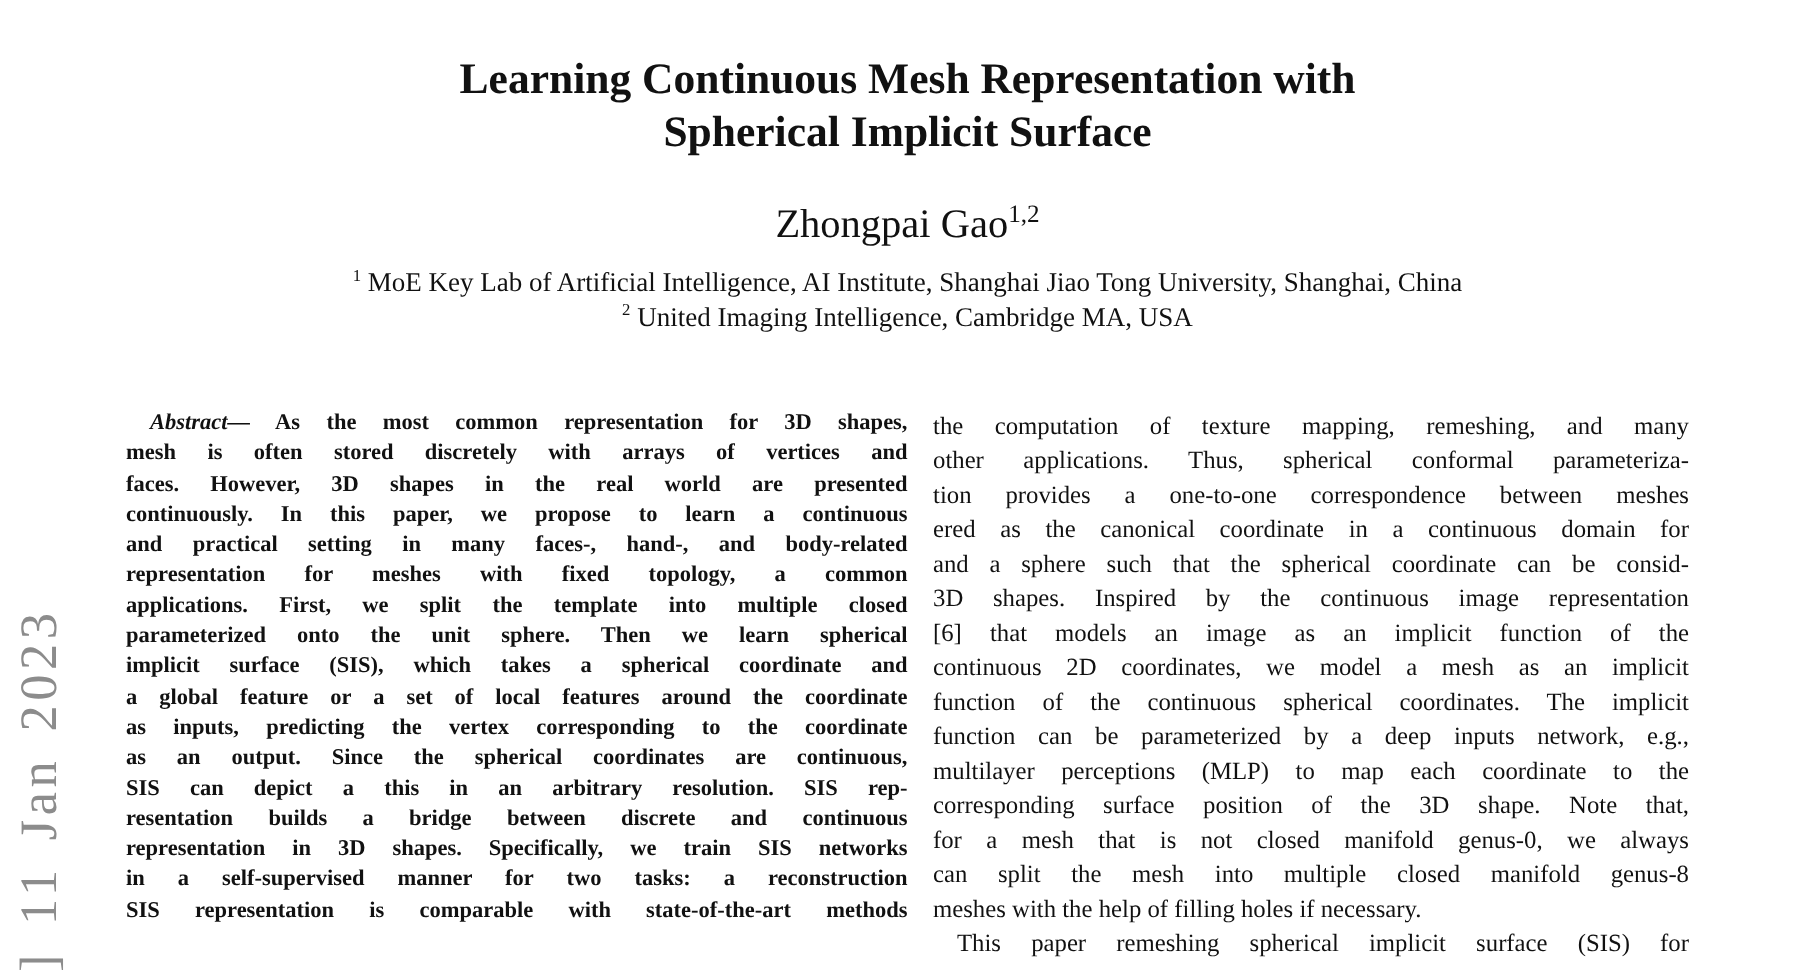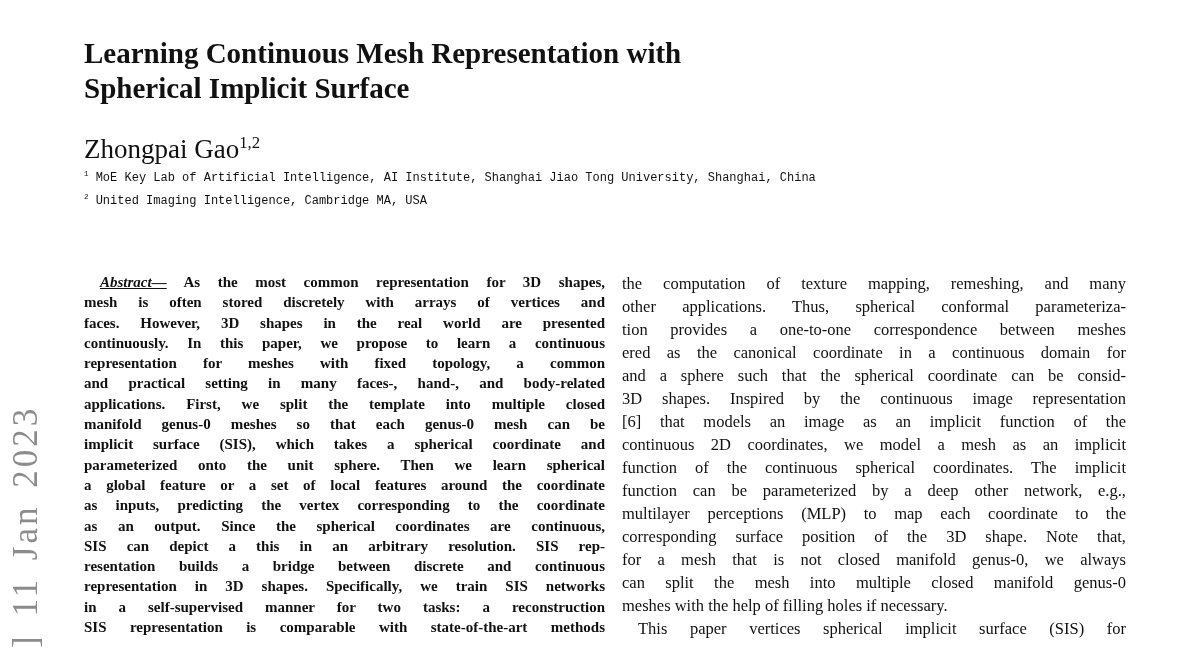--- a/index.html
+++ b/index.html
@@ -23,38 +23,37 @@
     word-spacing: 5px;
     color: #8c8c8c;
     white-space: nowrap;
   }
   .content {
     position: absolute;
     left: 84px;
     top: 0;
     width: 1042px;
   }
-  .head { }
+  .head { text-align: center; }
   .title {
     margin: 0;
     padding-top: 36px;
     font-size: 29px;
     font-weight: bold;
     line-height: 35px;
   }
   .author {
     margin-top: 31px;
     font-size: 27px;
     line-height: 24px;
   }
   .affils {
-    margin-top: 6px;
-    font-size: 12px;
+    margin-top: 16px;
+    font-size: 18px;
     line-height: 23px;
-    font-family: Liberation Mono, monospace;
   }
   sup { font-size: 62%; vertical-align: super; line-height: 0; }
   .columns {
     position: absolute;
     left: 0;
     top: 272px;
     width: 1042px;
     display: flex;
   }
   .col-left  { width: 521px; margin-right: 17px; }
@@ -64,21 +63,21 @@
     font-size: 15px;
     line-height: 20.3px;
   }
   .body-text {
     font-size: 16.5px;
     line-height: 23px;
   }
   .tline { text-align: justify; text-align-last: justify; white-space: normal; }
   .tline.nojust { text-align-last: left; }
   .tline.indent { text-indent: 16px; }
-  .abstract-label { font-style: italic; font-weight: bold; text-decoration: underline; }
+  .abstract-label { font-style: italic; font-weight: bold; }
 </style>
 </head>
 <body>
 
 <div class="page">
 
   <div class="watermark">] 11 Jan 2023</div>
 
   <div class="content">
 
@@ -95,49 +94,48 @@
         <div><sup>2</sup><span> United Imaging Intelligence, Cambridge MA, USA</span></div>
       </div>
     </div>
 
     <div class="columns">
       <div class="col-left abstract-text" id="col-left">
           <div class="tline indent"><span class="abstract-label">Abstract—</span> As the most common representation for 3D shapes,</div>
           <div class="tline">mesh is often stored discretely with arrays of vertices and</div>
           <div class="tline">faces. However, 3D shapes in the real world are presented</div>
           <div class="tline">continuously. In this paper, we propose to learn a continuous</div>
+          <div class="tline">and practical setting in many faces-, hand-, and body-related</div>
           <div class="tline">representation for meshes with fixed topology, a common</div>
-          <div class="tline">and practical setting in many faces-, hand-, and body-related</div>
           <div class="tline">applications. First, we split the template into multiple closed</div>
-          <div class="tline">manifold genus-0 meshes so that each genus-0 mesh can be</div>
+          <div class="tline">parameterized onto the unit sphere. Then we learn spherical</div>
           <div class="tline">implicit surface (SIS), which takes a spherical coordinate and</div>
-          <div class="tline">parameterized onto the unit sphere. Then we learn spherical</div>
           <div class="tline">a global feature or a set of local features around the coordinate</div>
           <div class="tline">as inputs, predicting the vertex corresponding to the coordinate</div>
           <div class="tline">as an output. Since the spherical coordinates are continuous,</div>
           <div class="tline">SIS can depict a this in an arbitrary resolution. SIS rep-</div>
           <div class="tline">resentation builds a bridge between discrete and continuous</div>
           <div class="tline">representation in 3D shapes. Specifically, we train SIS networks</div>
           <div class="tline">in a self-supervised manner for two tasks: a reconstruction</div>
           <div class="tline">SIS representation is comparable with state-of-the-art methods</div>
         </div>
       <div class="col-right body-text" id="col-right">
           <div class="tline">the computation of texture mapping, remeshing, and many</div>
           <div class="tline">other applications. Thus, spherical conformal parameteriza-</div>
           <div class="tline">tion provides a one-to-one correspondence between meshes</div>
           <div class="tline">ered as the canonical coordinate in a continuous domain for</div>
           <div class="tline">and a sphere such that the spherical coordinate can be consid-</div>
           <div class="tline">3D shapes. Inspired by the continuous image representation</div>
           <div class="tline">[6] that models an image as an implicit function of the</div>
           <div class="tline">continuous 2D coordinates, we model a mesh as an implicit</div>
           <div class="tline">function of the continuous spherical coordinates. The implicit</div>
-          <div class="tline">function can be parameterized by a deep other network, e.g.,</div>
+          <div class="tline">function can be parameterized by a deep inputs network, e.g.,</div>
           <div class="tline">multilayer perceptions (MLP) to map each coordinate to the</div>
           <div class="tline">corresponding surface position of the 3D shape. Note that,</div>
           <div class="tline">for a mesh that is not closed manifold genus-0, we always</div>
-          <div class="tline">can split the mesh into multiple closed manifold genus-0</div>
+          <div class="tline">can split the mesh into multiple closed manifold genus-8</div>
           <div class="tline nojust">meshes with the help of filling holes if necessary.</div>
-          <div class="tline indent">This paper vertices spherical implicit surface (SIS) for</div>
+          <div class="tline indent">This paper remeshing spherical implicit surface (SIS) for</div>
         </div>
     </div>
 
   </div>
 </div>
 
 </body></html>

